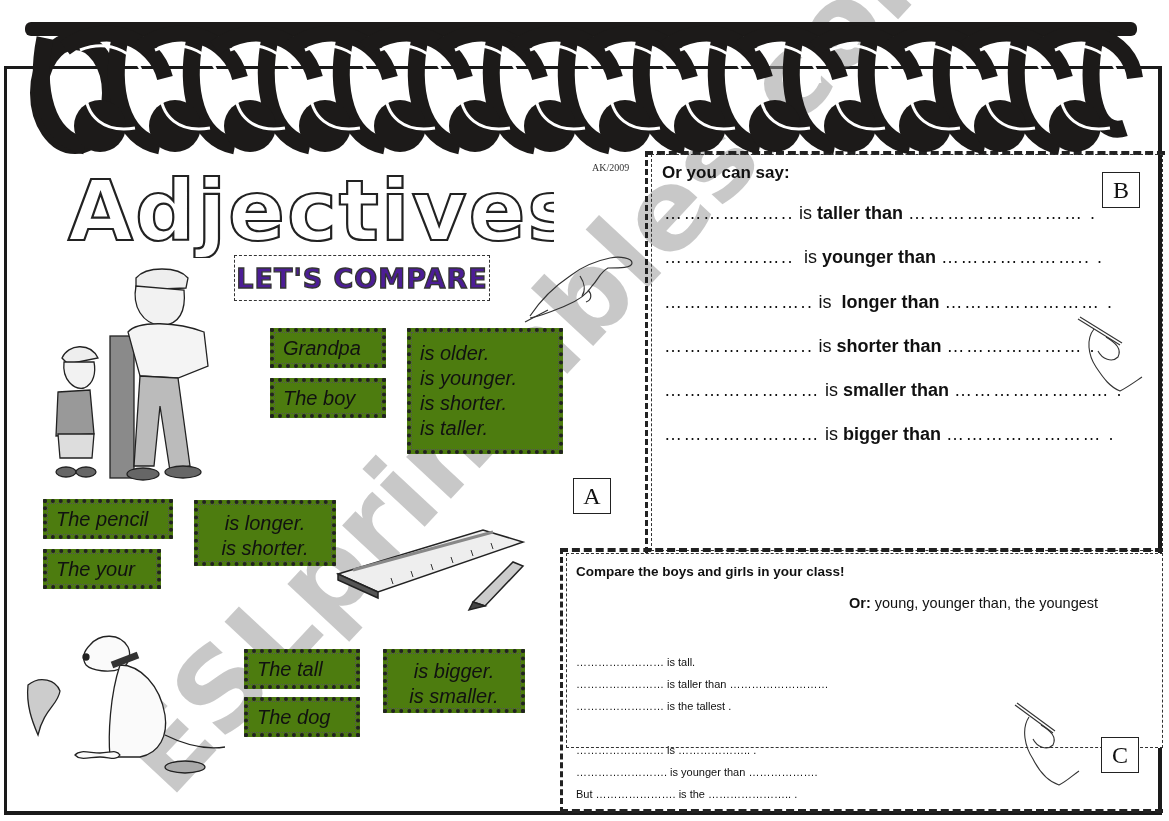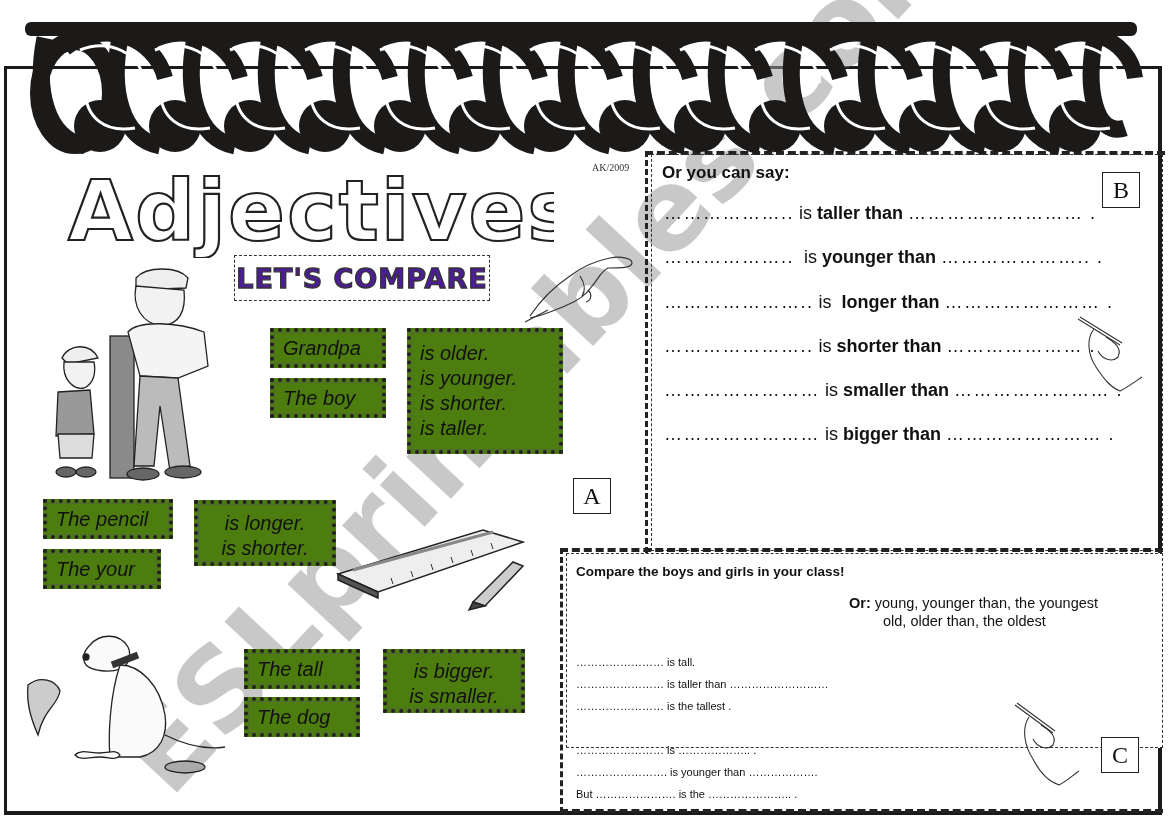--- a/index.html
+++ b/index.html
@@ -255,21 +255,20 @@
       <path d="M30 22 C 40 28, 46 34, 42 42 C 36 48, 26 44, 22 36"></path>
     </g>
   </svg>
 </div>
 
 <div class="secC-outer"></div>
 <div class="secC">
   <div class="heading">Compare the boys and girls in your class!</div>
   <div class="or">
     <div><b>Or:</b> <span>young, younger than, the youngest</span></div>
-    <div style="padding-left:34px;">old, older than, the oldest</div>
   </div>
   <div class="lines">
     <div>…………………… is tall.</div>
     <div>…………………… is taller than ………………………</div>
     <div>…………………… is the tallest .</div>
     <div class="gap"></div>
     <div>…………………… is ……………….. .</div>
     <div>……………………. is younger than ……………….</div>
     <div>But …………………. is the ………………….. .</div>
   </div>

